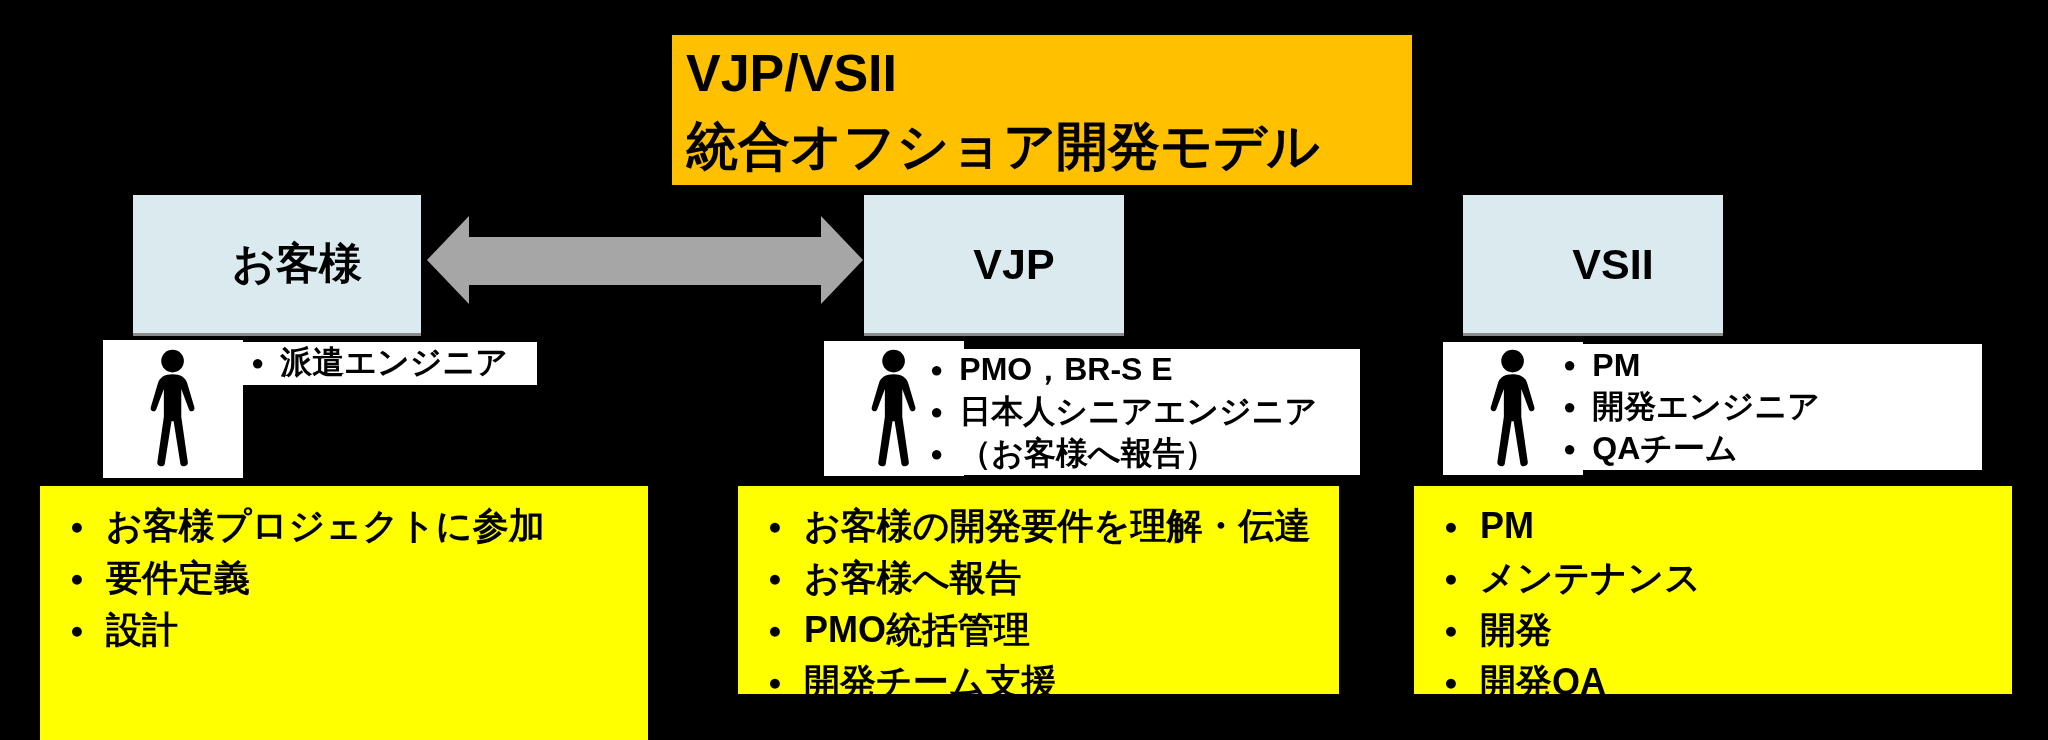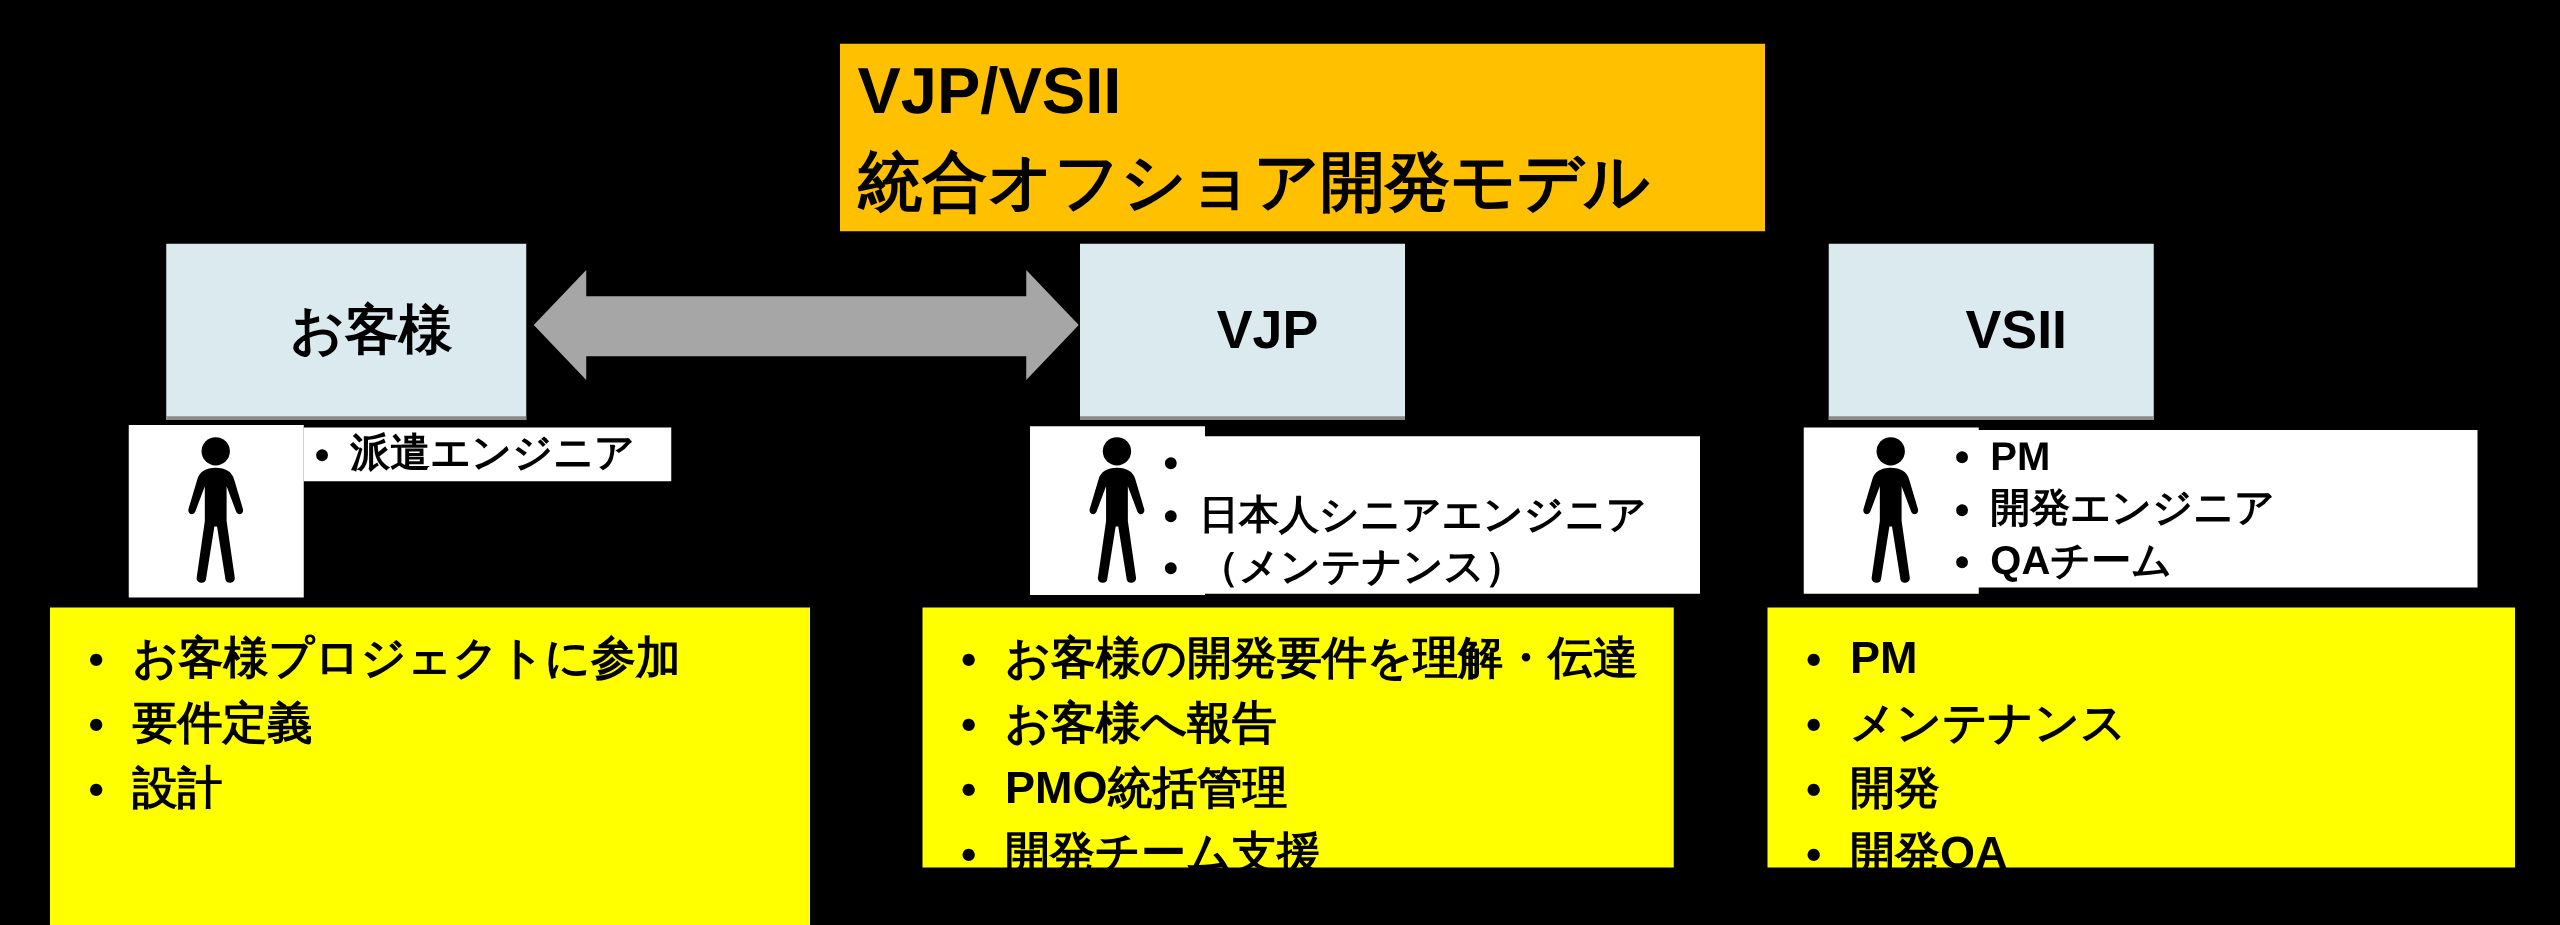--- a/index.html
+++ b/index.html
@@ -108,28 +108,29 @@
   <div class="abs roles roles-customer">
     <div class="role-item">
       <span class="blt"></span>
       <span>派遣エンジニア</span>
     </div>
   </div>
 
   <div class="abs roles roles-vjp">
     <div class="role-item">
       <span class="blt"></span>
+      <span>PMO，BR-S E</span>
     </div>
     <div class="role-item">
       <span class="blt"></span>
       <span>日本人シニアエンジニア</span>
     </div>
     <div class="role-item">
       <span class="blt"></span>
-      <span>（メンテナンス）</span>
+      <span>（お客様へ報告）</span>
     </div>
   </div>
 
   <div class="abs roles roles-vsii">
     <div class="role-item">
       <span class="blt"></span>
       <span>PM</span>
     </div>
     <div class="role-item">
       <span class="blt"></span>

